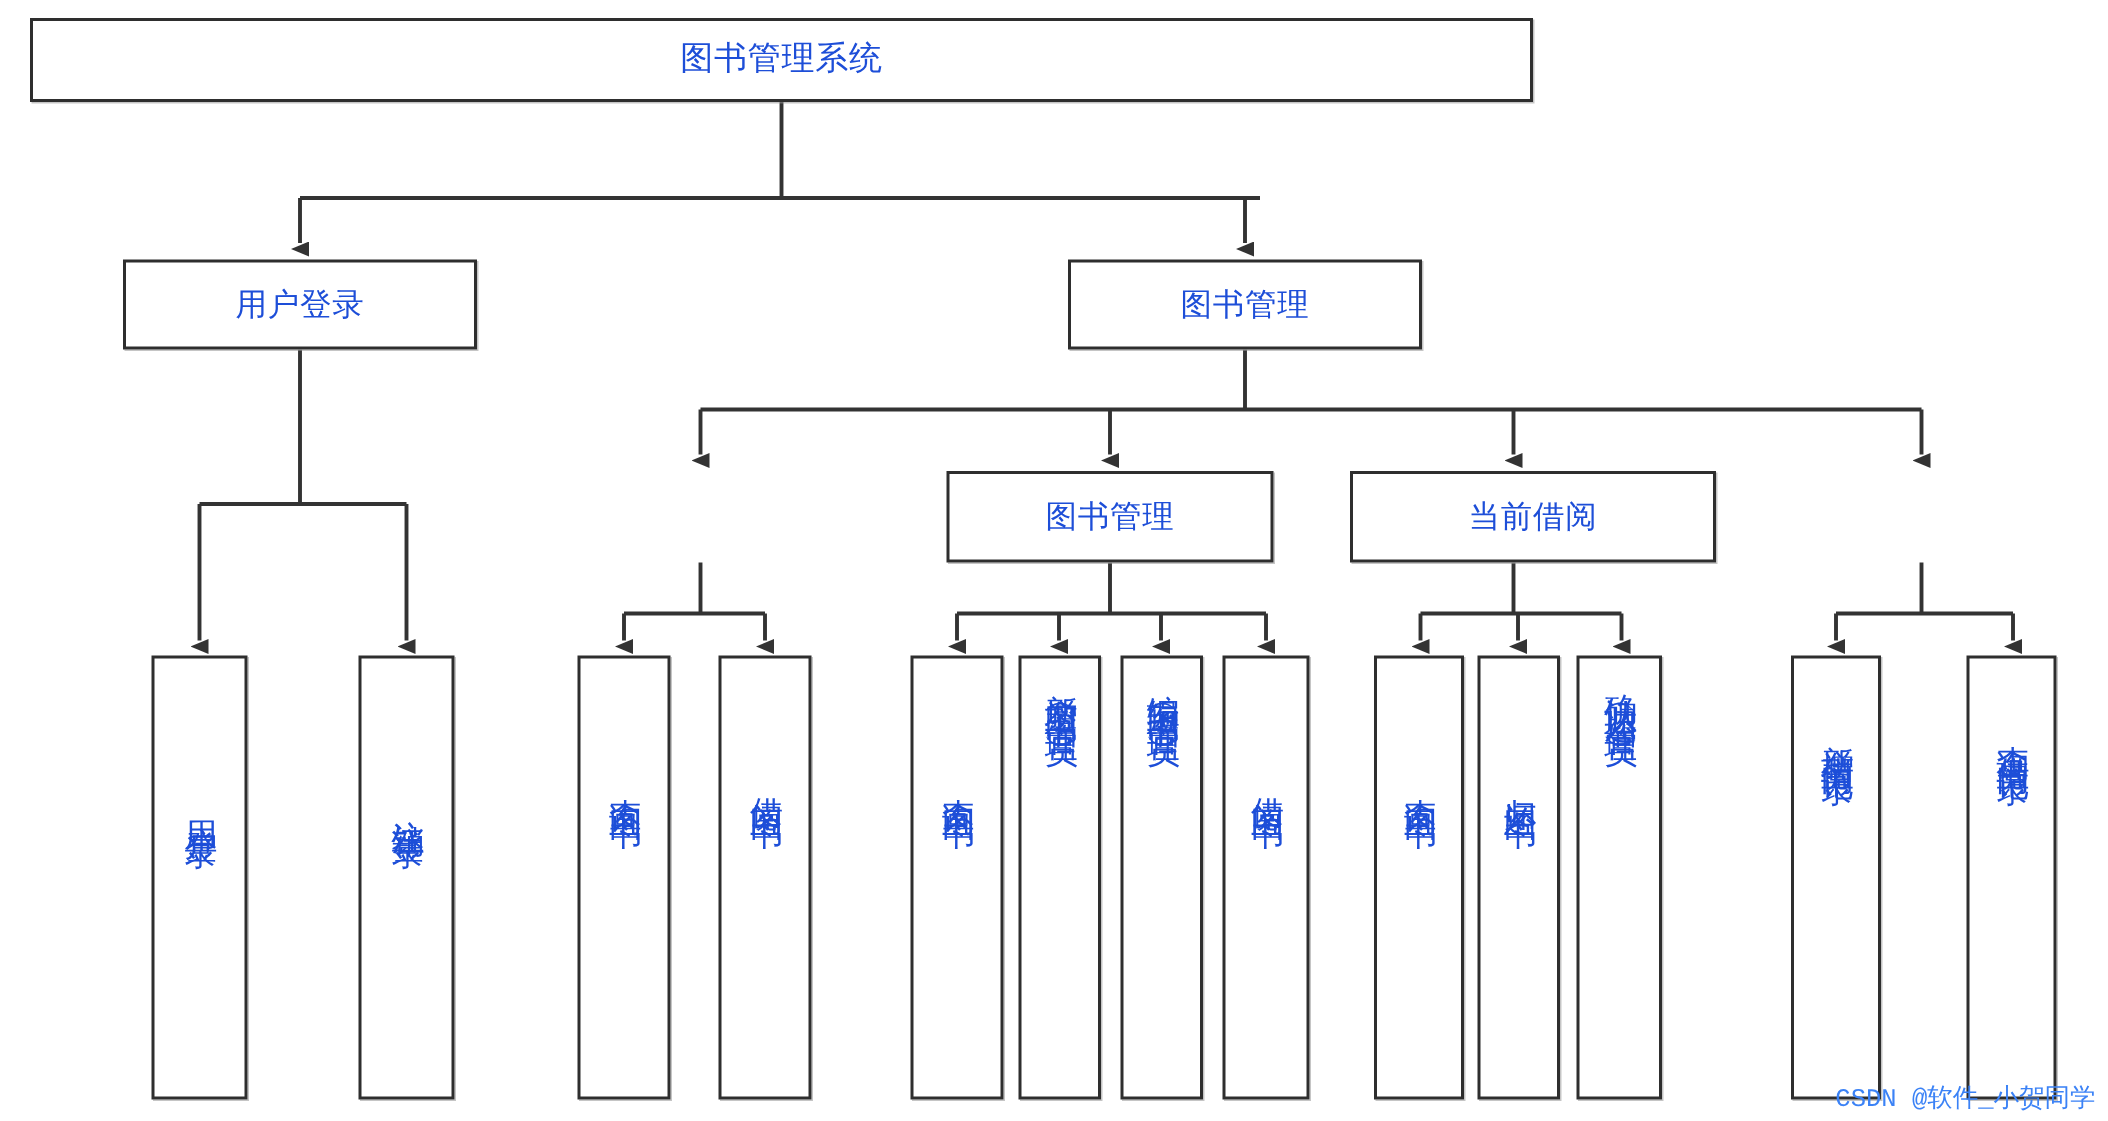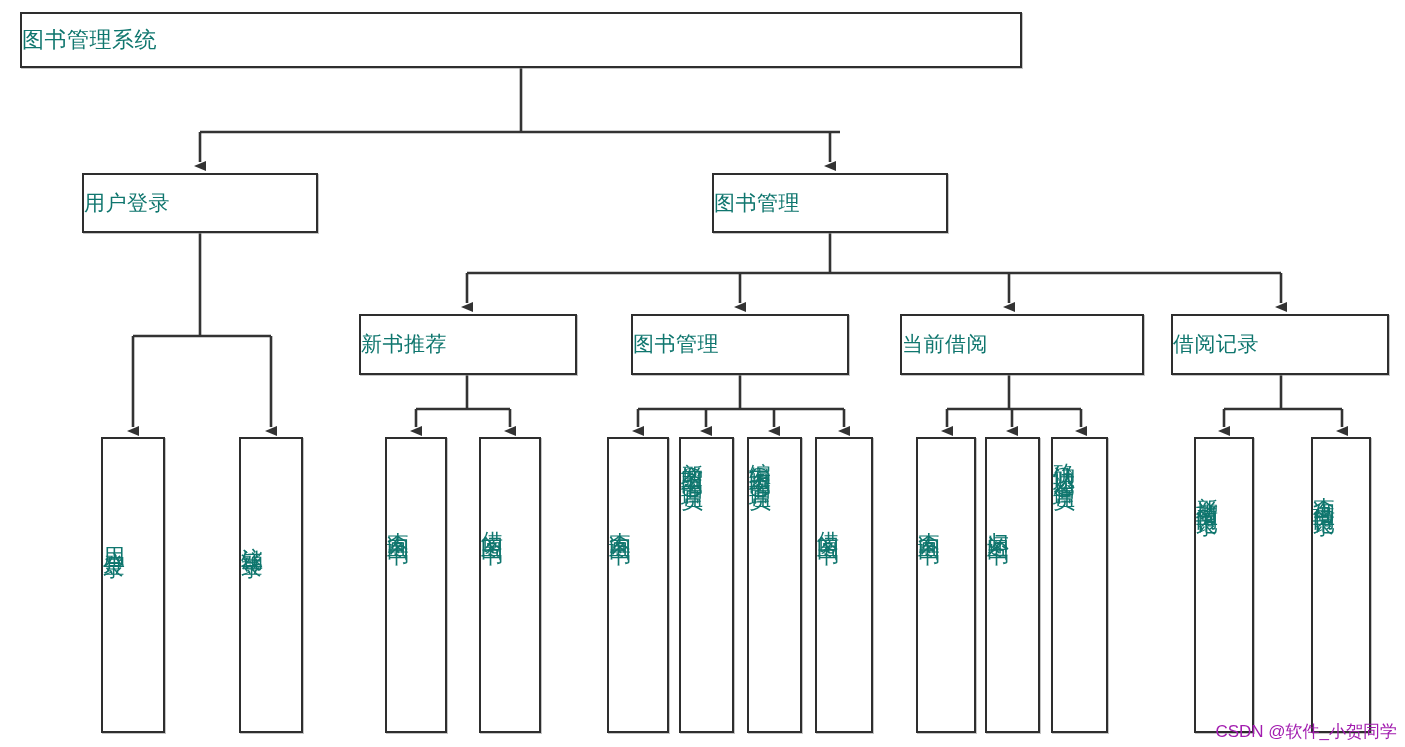--- a/index.html
+++ b/index.html
@@ -8,22 +8,22 @@
   #svg-layer{position:absolute;left:0;top:0;width:1405px;height:747px;}
 
   .node{
     position:absolute;
     box-sizing:border-box;
     background:#ffffff;
     border:2px solid #2e2e2e;
     box-shadow:1px 1px 0 0 rgba(150,150,150,.55);
     display:flex;
     align-items:center;
-    justify-content:flex-start;
-    color:#0f766e;
+    justify-content:center;
+    color:#1d4ed8;
   }
   .node .lbl{display:block;line-height:1.05;letter-spacing:.5px;}
 
   
   .node.h .lbl{font-size:21px;white-space:nowrap;}
   .node.root .lbl{font-size:22px;}
 
   
   .node.v{align-items:flex-start;padding-top:6px;}
   .node.v .lbl{
@@ -33,23 +33,23 @@
     letter-spacing:4px;
     line-height:1;
     white-space:nowrap;
   }
 
   #watermark{
     position:absolute;
     right:8px;
     bottom:4px;
     font-size:17px;
-    color:#a21caf;
+    color:#3b82f6;
     white-space:nowrap;
-    font-family:Liberation Sans, sans-serif;
+    font-family:Liberation Mono, monospace;
   }
 </style>
 </head>
 <body>
 
 <div id="stage">
 
   <svg id="svg-layer" viewBox="0 0 1405 747">
     <defs>
       <marker id="ah" markerWidth="10" markerHeight="12" refX="1" refY="6" orient="auto" markerUnits="userSpaceOnUse">
@@ -104,31 +104,25 @@
     <span class="lbl">图书管理系统</span>
   </div>
 
   <div class="node h" style="left:82px;top:173px;width:236px;height:60px;">
     <span class="lbl">用户登录</span>
   </div>
   <div class="node h" style="left:712px;top:173px;width:236px;height:60px;">
     <span class="lbl">图书管理</span>
   </div>
 
-  <div class="node h" style="left:359px;top:314px;width:218px;height:61px;">
-    <span class="lbl">新书推荐</span>
-  </div>
   <div class="node h" style="left:631px;top:314px;width:218px;height:61px;">
     <span class="lbl">图书管理</span>
   </div>
   <div class="node h" style="left:900px;top:314px;width:244px;height:61px;">
     <span class="lbl">当前借阅</span>
-  </div>
-  <div class="node h" style="left:1171px;top:314px;width:218px;height:61px;">
-    <span class="lbl">借阅记录</span>
   </div>
 
   <div class="node v" style="left:101px;top:437px;width:64px;height:296px;padding-top:90px;">
     <span class="lbl">用户登录</span>
   </div>
   <div class="node v" style="left:239px;top:437px;width:64px;height:296px;padding-top:90px;">
     <span class="lbl">注销登录</span>
   </div>
 
   <div class="node v" style="left:385px;top:437px;width:62px;height:296px;padding-top:75px;">

